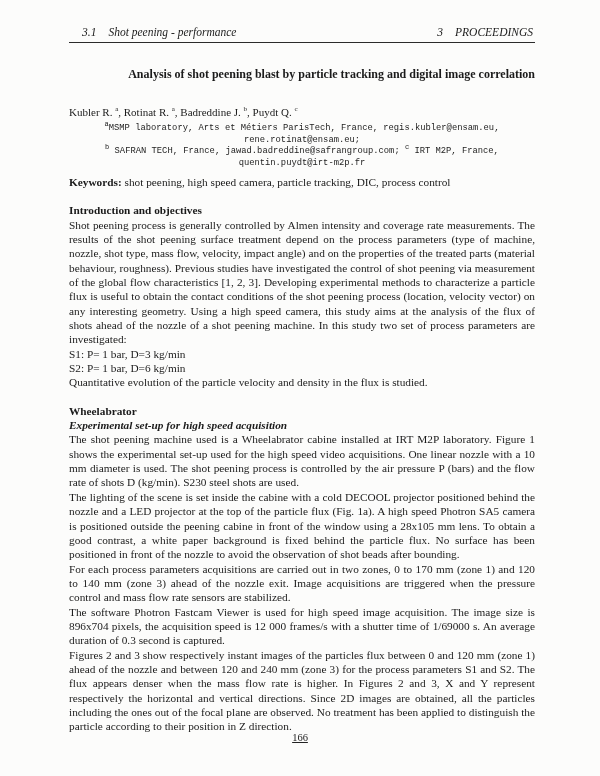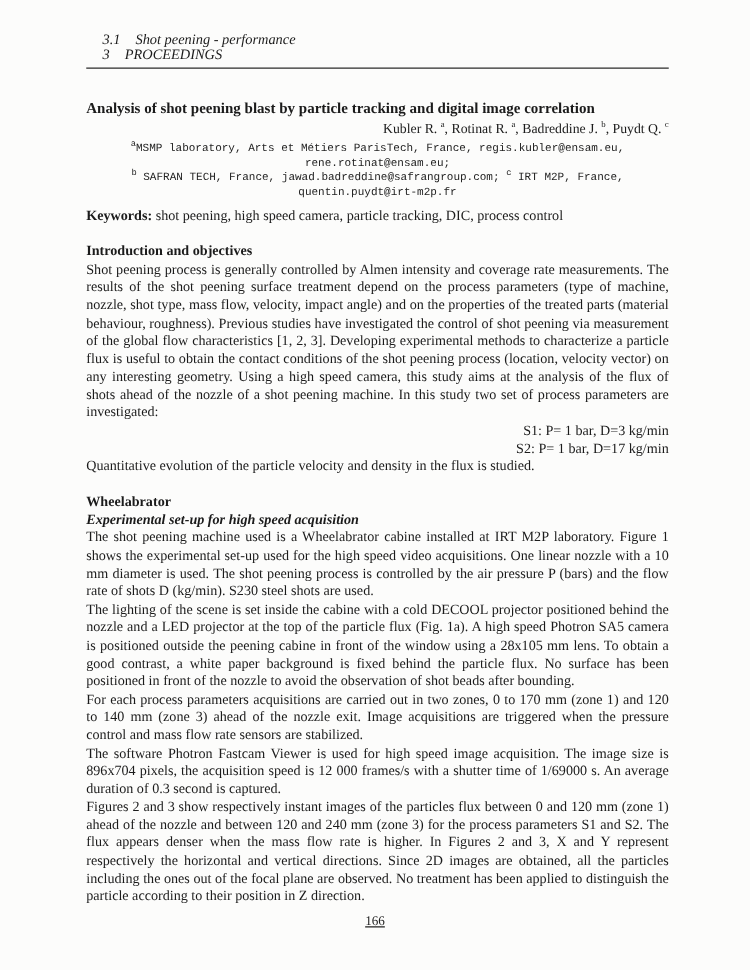--- a/index.html
+++ b/index.html
@@ -21,36 +21,35 @@
     top: 26px;
   }
   .running-header {
     display: flex;
     justify-content: space-between;
     align-items: baseline;
     font-style: italic;
     font-size: 11.5px;
     padding: 0 2px 4px 13px;
     border-bottom: 1.4px solid #2b2b2b;
-    flex-direction: column;
   }
   .running-header .sec-num { margin-right: 12px; }
   .running-header .chap-num { margin-right: 12px; }
   .hgroup { white-space: nowrap; }
   .paper-title {
-    text-align: left;
+    text-align: right;
     font-weight: bold;
     font-size: 12px;
     margin-top: 24px;
     line-height: 14px;
   }
   .author-line {
-    text-align: right;
+    text-align: left;
     font-size: 11px;
-    margin-top: 4px;
+    margin-top: 25px;
   }
   .author-line sup, .affil sup {
     font-size: 7px;
     line-height: 0;
   }
   .affil {
     text-align: center;
     font-size: 8.8px;
     line-height: 11.5px;
     margin-top: 5px;
@@ -68,21 +67,21 @@
     line-height: 14.35px;
   }
   .gap { height: 14px; }
   .heading { font-weight: bold; }
   .subheading { font-weight: bold; font-style: italic; }
   .para {
     text-align: justify;
     margin: 0;
   }
   .center-line {
-    text-align: right;
+    text-align: left;
     margin: 0;
   }
   .page-number {
     position: absolute;
     bottom: 33px;
     left: 0;
     width: 100%;
     text-align: center;
     font-size: 10.5px;
     color: #222;
@@ -116,21 +115,21 @@
     <div class="keywords-line">
       <span class="kw-label">Keywords:</span><span> shot peening, high speed camera, particle tracking, DIC, process control</span>
     </div>
 
     <div class="gap"></div>
 
     <div class="body-block">
       <div class="heading">Introduction and objectives</div>
       <p class="para">Shot peening process is generally controlled by Almen intensity and coverage rate measurements. The results of the shot peening surface treatment depend on the process parameters (type of machine, nozzle, shot type, mass flow, velocity, impact angle) and on the properties of the treated parts (material behaviour, roughness). Previous studies have investigated the control of shot peening via measurement of the global flow characteristics [1, 2, 3]. Developing experimental methods to characterize a particle flux is useful to obtain the contact conditions of the shot peening process (location, velocity vector) on any interesting geometry. Using a high speed camera, this study aims at the analysis of the flux of shots ahead of the nozzle of a shot peening machine. In this study two set of process parameters are investigated:</p>
       <p class="center-line">S1: P= 1 bar, D=3 kg/min</p>
-      <p class="center-line">S2: P= 1 bar, D=17 kg/min</p>
+      <p class="center-line">S2: P= 1 bar, D=6 kg/min</p>
       <p class="para">Quantitative evolution of the particle velocity and density in the flux is studied.</p>
 
       <div class="gap"></div>
 
       <div class="heading">Wheelabrator</div>
       <div class="subheading">Experimental set-up for high speed acquisition</div>
       <p class="para">The shot peening machine used is a Wheelabrator cabine installed at IRT M2P laboratory. Figure 1 shows the experimental set-up used for the high speed video acquisitions. One linear nozzle with a 10 mm diameter is used. The shot peening process is controlled by the air pressure P (bars) and the flow rate of shots D (kg/min). S230 steel shots are used.</p>
       <p class="para">The lighting of the scene is set inside the cabine with a cold DECOOL projector positioned behind the nozzle and a LED projector at the top of the particle flux (Fig. 1a). A high speed Photron SA5 camera is positioned outside the peening cabine in front of the window using a 28x105 mm lens. To obtain a good contrast, a white paper background is fixed behind the particle flux. No surface has been positioned in front of the nozzle to avoid the observation of shot beads after bounding.</p>
       <p class="para">For each process parameters acquisitions are carried out in two zones, 0 to 170 mm (zone 1) and 120 to 140 mm (zone 3) ahead of the nozzle exit. Image acquisitions are triggered when the pressure control and mass flow rate sensors are stabilized.</p>
       <p class="para">The software Photron Fastcam Viewer is used for high speed image acquisition. The image size is 896x704 pixels, the acquisition speed is 12 000 frames/s with a shutter time of 1/69000 s. An average duration of 0.3 second is captured.</p>

